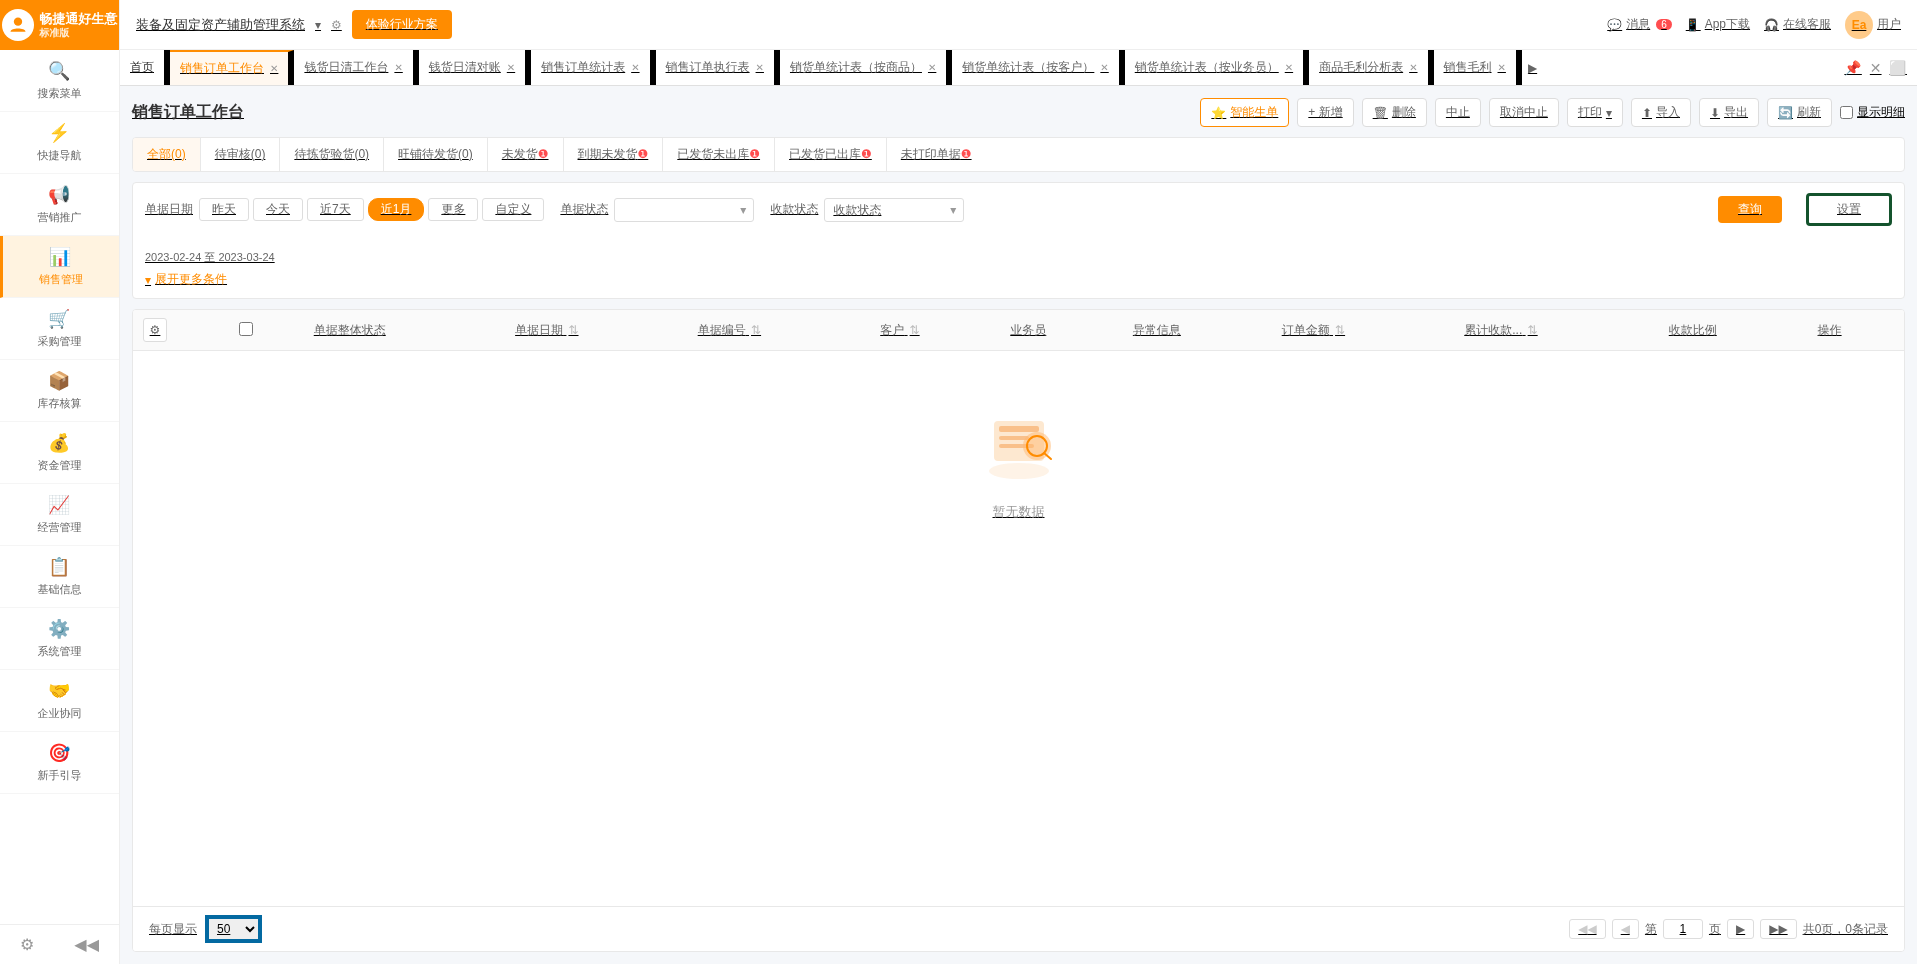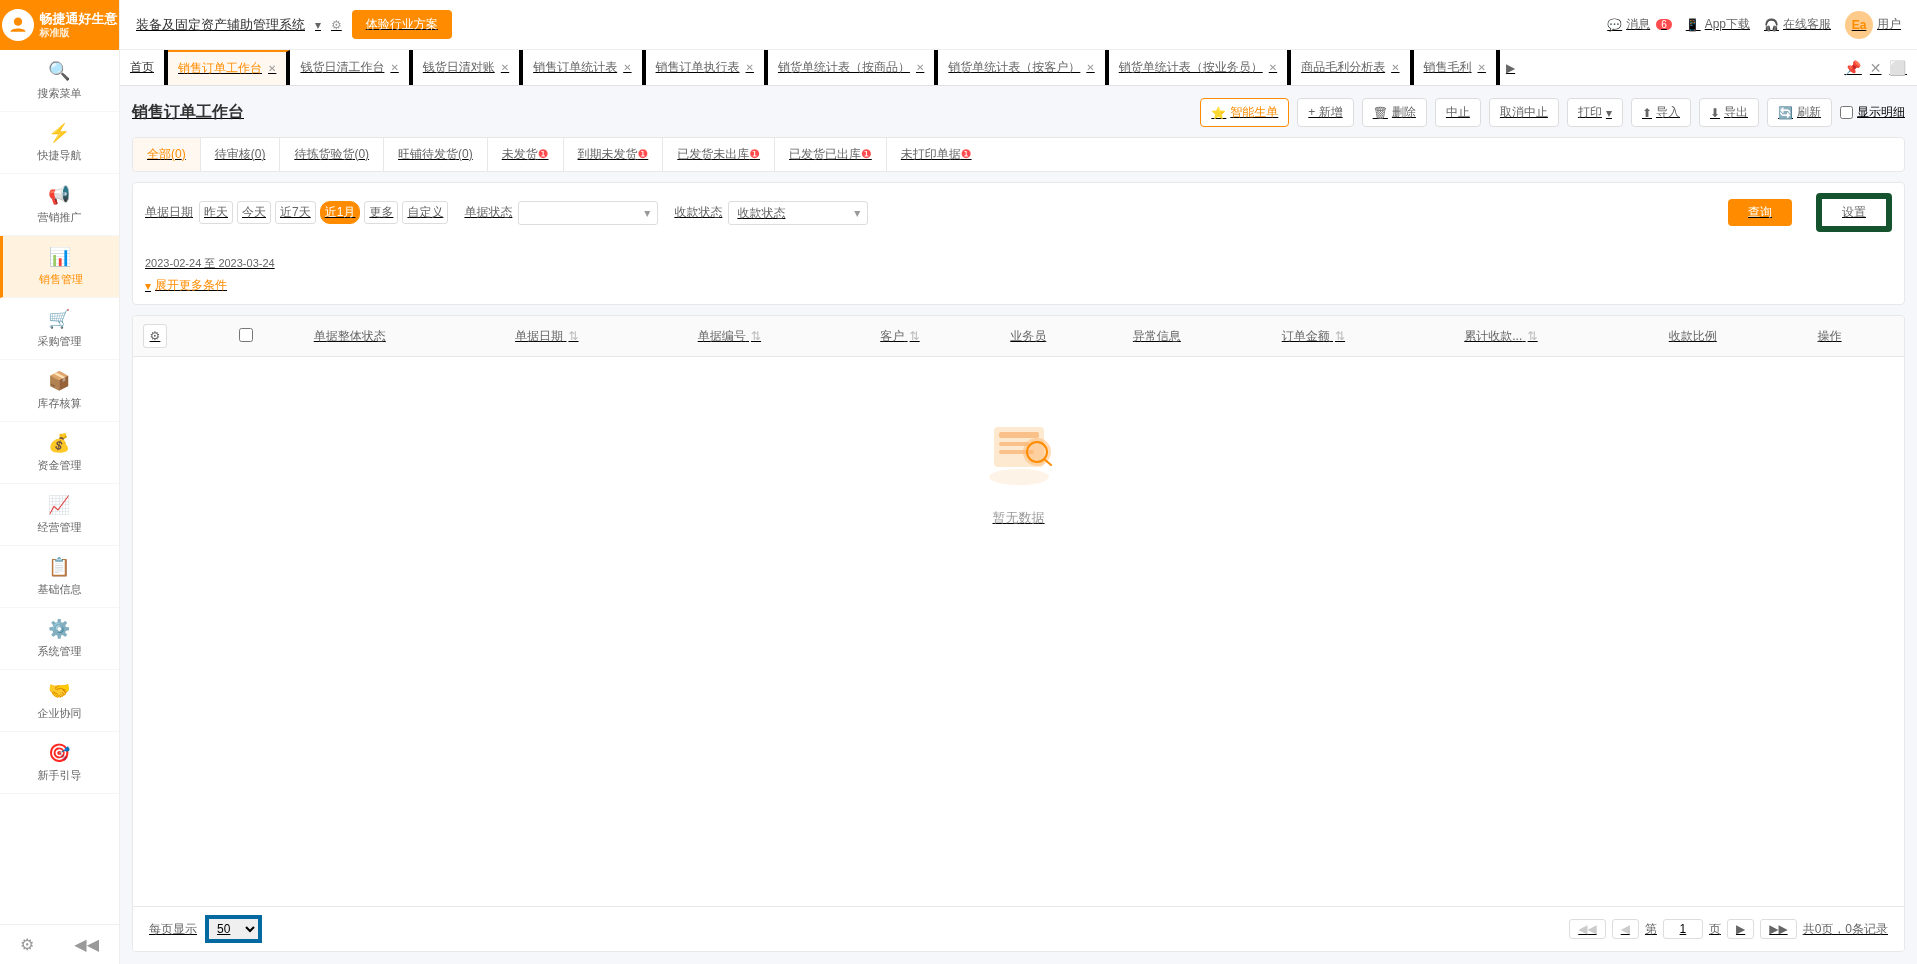--- a/index.html
+++ b/index.html
@@ -27,53 +27,53 @@
     .topbar-title { font-size: 13px; color: #333; }
     .topbar-dropdown { display: flex; align-items: center; gap: 4px; cursor: pointer; color: #666; }
     .topbar-btn-industry { background: #ff8c00; color: #fff; border: none; padding: 6px 14px; border-radius: 4px; cursor: pointer; font-size: 12px; }
     .topbar-right { display: flex; align-items: center; gap: 14px; color: #666; font-size: 12px; }
     .topbar-right-item { display: flex; align-items: center; gap: 4px; cursor: pointer; }
     .badge { background: #ff4d4f; color: #fff; border-radius: 10px; padding: 0 5px; font-size: 10px; margin-left: 2px; }
     .avatar { width: 28px; height: 28px; background: #ffcb8a; border-radius: 50%; display: flex; align-items: center; justify-content: center; color: #ff8c00; font-size: 12px; font-weight: bold; }
 
     
     .tabbar { height: 36px; background: #fff; display: flex; align-items: center; border-bottom: 1px solid #e0e0e0; flex-shrink: 0; overflow: hidden; }
-    .tab { height: 36px; display: flex; align-items: center; padding: 0 10px; border-right: 4px solid #000000; cursor: pointer; color: #666; font-size: 12px; white-space: nowrap; flex-shrink: 0; position: relative; }
+    .tab { height: 36px; display: flex; align-items: center; padding: 0 10px; border-right: 6px solid #000000; cursor: pointer; color: #666; font-size: 12px; white-space: nowrap; flex-shrink: 0; position: relative; }
     .tab.home { background: #fff; color: #333; }
     .tab.active { background: #fff8f0; color: #ff8c00; border-top: 2px solid #ff8c00; }
     .tab .close-icon { margin-left: 6px; color: #999; font-size: 10px; }
     .tab-more { display: flex; align-items: center; padding: 0 6px; cursor: pointer; color: #666; }
     .tab-actions { display: flex; align-items: center; margin-left: auto; padding-right: 8px; gap: 4px; }
     .tab-actions span { cursor: pointer; color: #999; font-size: 14px; padding: 2px; }
 
     
     .content { flex: 1; display: flex; flex-direction: column; overflow: hidden; background: #f5f7fa; padding: 12px; }
 
     
     .page-header { display: flex; align-items: center; justify-content: space-between; margin-bottom: 10px; }
     .page-title { font-size: 16px; font-weight: bold; color: #333; }
     .page-actions { display: flex; align-items: center; gap: 8px; }
     .btn-smart { background: #fff; border: 1px solid #ff8c00; color: #ff8c00; padding: 5px 10px; border-radius: 4px; cursor: pointer; display: flex; align-items: center; gap: 4px; }
     .btn-action { background: #fff; border: 1px solid #ddd; color: #666; padding: 5px 10px; border-radius: 4px; cursor: pointer; display: flex; align-items: center; gap: 4px; }
     .btn-query { background: #ff8c00; color: #fff; border: none; padding: 5px 20px; border-radius: 4px; cursor: pointer; }
-    .btn-setting { background: #fff; border: 6px solid #14532d; color: #666; padding: 5px 20px; border-radius: 4px; cursor: pointer; }
+    .btn-setting { background: #fff; border: 3px solid #14532d; color: #666; padding: 5px 28px; border-radius: 4px; cursor: pointer; }
 
     
     .filter-tabs { display: flex; align-items: center; gap: 0; margin-bottom: 10px; background: #fff; border-radius: 4px; border: 1px solid #e8e8e8; overflow: hidden; }
     .filter-tab { padding: 8px 14px; cursor: pointer; color: #666; border-right: 1px solid #e8e8e8; white-space: nowrap; }
     .filter-tab:last-child { border-right: none; }
     .filter-tab.active { color: #ff8c00; background: #fff8f0; }
 
     
     .filter-bar { background: #fff; border-radius: 4px; padding: 10px 12px; margin-bottom: 10px; border: 1px solid #e8e8e8; }
     .filter-row { display: flex; align-items: center; gap: 16px; flex-wrap: wrap; }
     .filter-item { display: flex; align-items: center; gap: 6px; }
     .filter-label { color: #666; white-space: nowrap; }
     .filter-date-btns { display: flex; gap: 4px; }
-    .date-btn { padding: 2px 4px; border: 1px solid #ddd; border-radius: 3px; cursor: pointer; color: #666; background: #fff; }
+    .date-btn { padding: 2px 12px; border: 1px solid #ddd; border-radius: 3px; cursor: pointer; color: #666; background: #fff; }
     .date-btn.active { background: #ff8c00; color: #fff; border-color: #ff8c00; border-radius: 10px; }
     .filter-select { border: 1px solid #ddd; border-radius: 3px; padding: 4px 24px 4px 8px; color: #666; background: #fff; cursor: pointer; min-width: 140px; appearance: none; position: relative; }
     .filter-select-wrap { position: relative; display: flex; align-items: center; }
     .filter-select-wrap::after { content: '▾'; position: absolute; right: 8px; color: #999; pointer-events: none; }
     .expand-btn { color: #ff8c00; cursor: pointer; display: flex; align-items: center; gap: 4px; border: none; background: none; }
 
     
     .table-area { flex: 1; background: #fff; border-radius: 4px; border: 1px solid #e8e8e8; display: flex; flex-direction: column; overflow: hidden; }
     .table-header-bar { display: flex; align-items: center; justify-content: space-between; padding: 8px 12px; border-bottom: 1px solid #e8e8e8; }
     .table-count { color: #666; }

